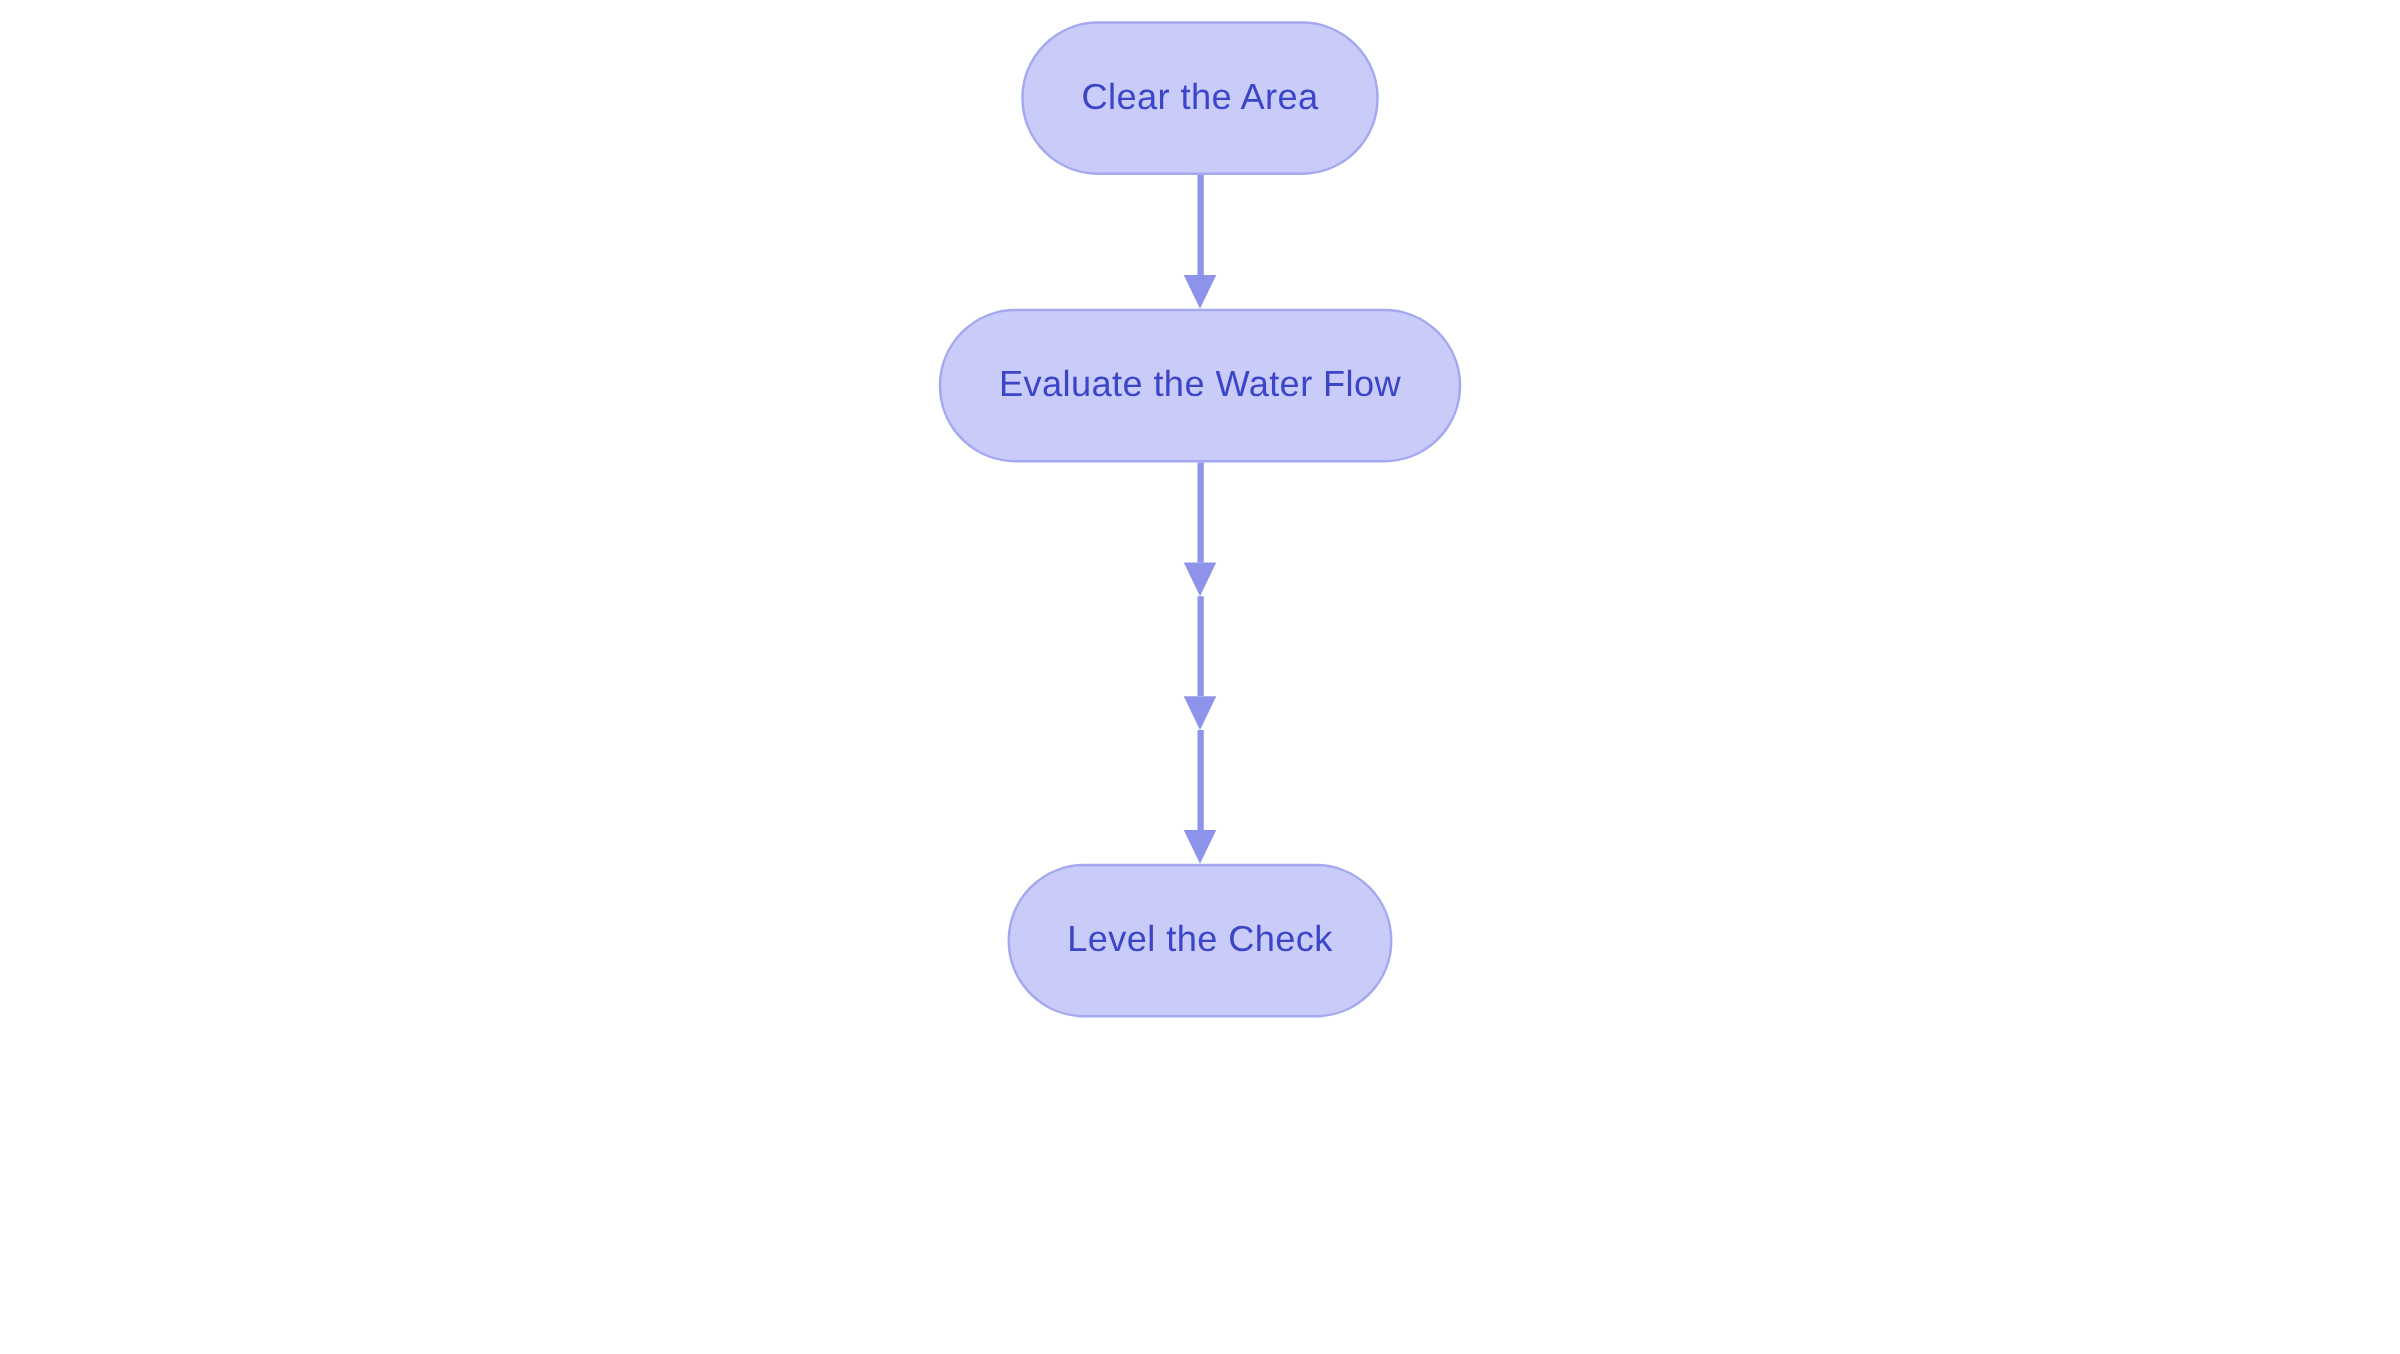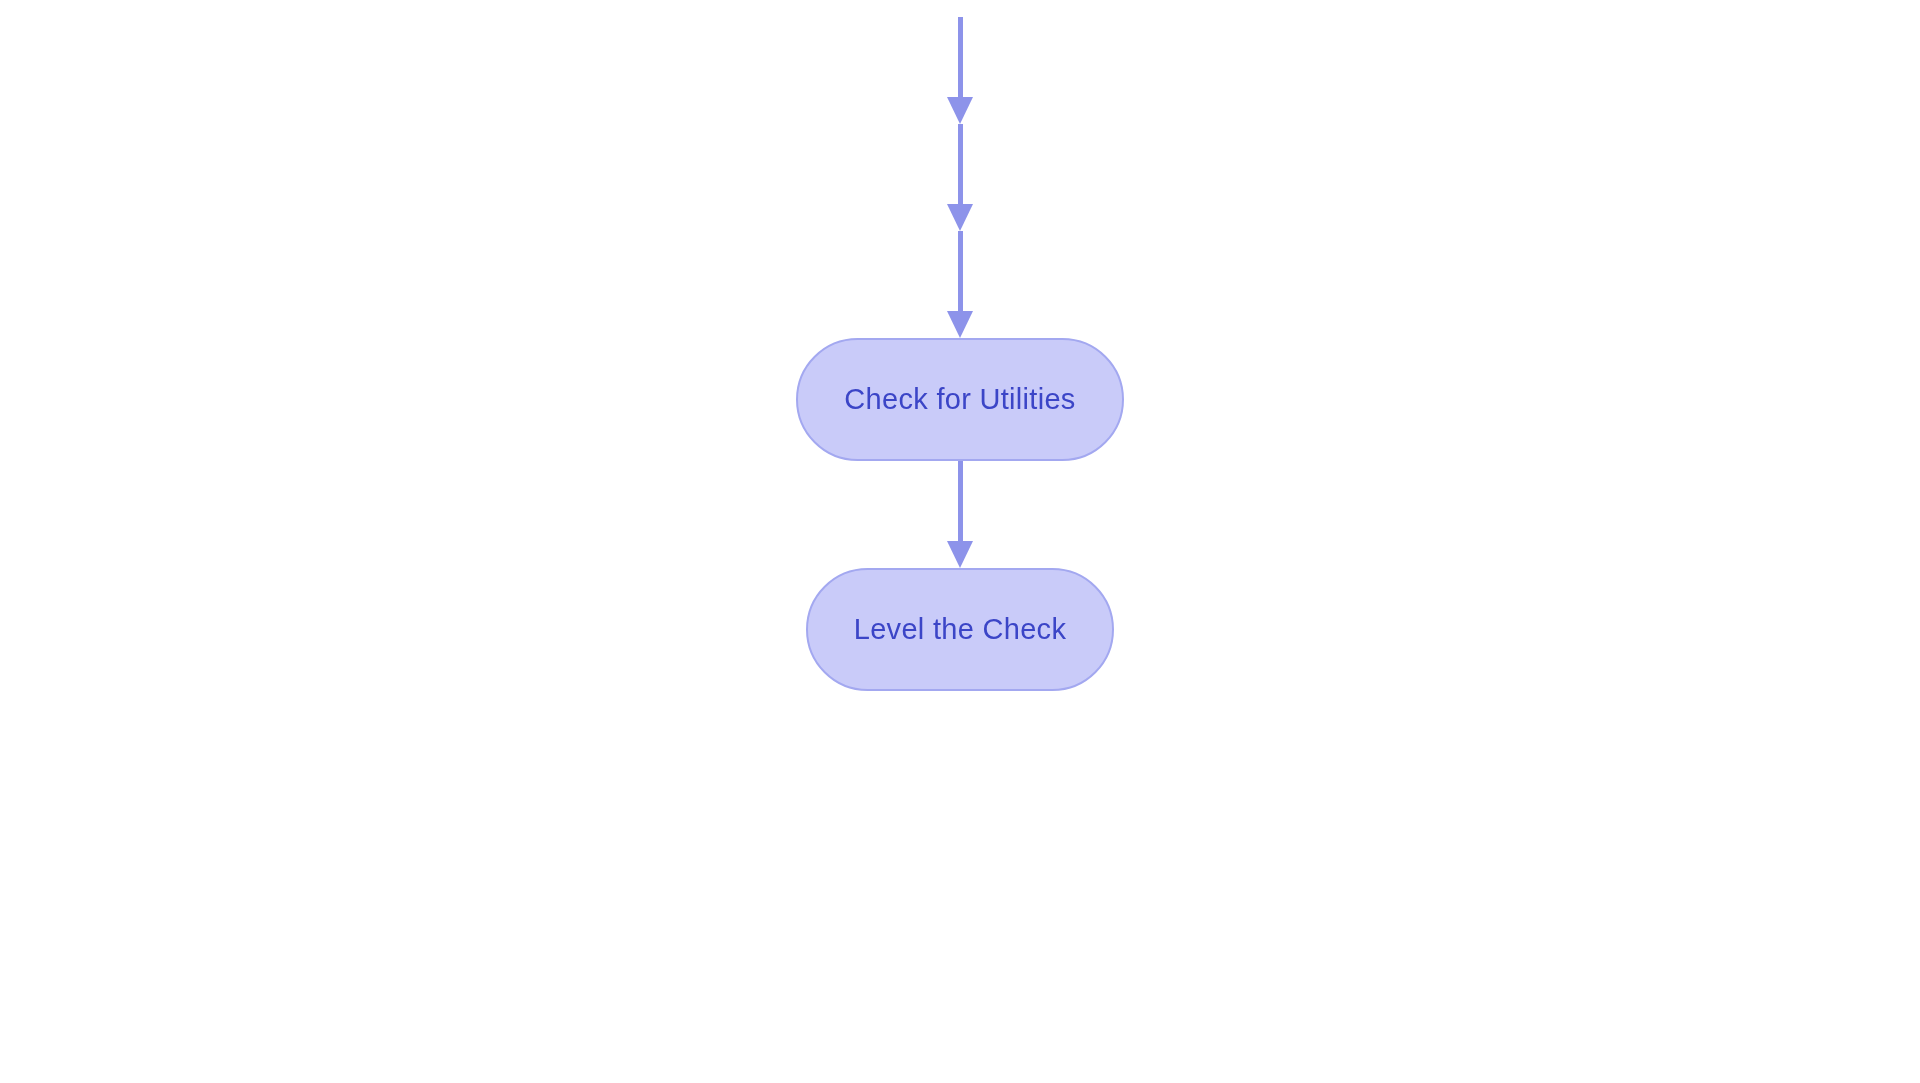--- a/index.html
+++ b/index.html
@@ -64,44 +64,47 @@
     border-left: 13px solid transparent;
     border-right: 13px solid transparent;
     border-top: 27px solid var(--arrow);
   }
 </style>
 </head>
 <body>
 
 <div class="canvas">
 
+  <div class="node">
+    <span class="node-label">Clear the Area</span>
+  </div>
+
+  <div class="connector">
+    <div class="shaft"></div>
+    <div class="head"></div>
+  </div>
+
+  <div class="node">
+    <span class="node-label">Evaluate the Water Flow</span>
+  </div>
 
   <div class="connector">
     <div class="shaft"></div>
     <div class="head"></div>
   </div>
 
 
   <div class="connector">
     <div class="shaft"></div>
     <div class="head"></div>
   </div>
 
 
   <div class="connector">
     <div class="shaft"></div>
     <div class="head"></div>
   </div>
 
   <div class="node">
-    <span class="node-label">Check for Utilities</span>
-  </div>
-
-  <div class="connector">
-    <div class="shaft"></div>
-    <div class="head"></div>
-  </div>
-
-  <div class="node">
     <span class="node-label">Level the Check</span>
   </div>
 
 </div>
 
 </body></html>

